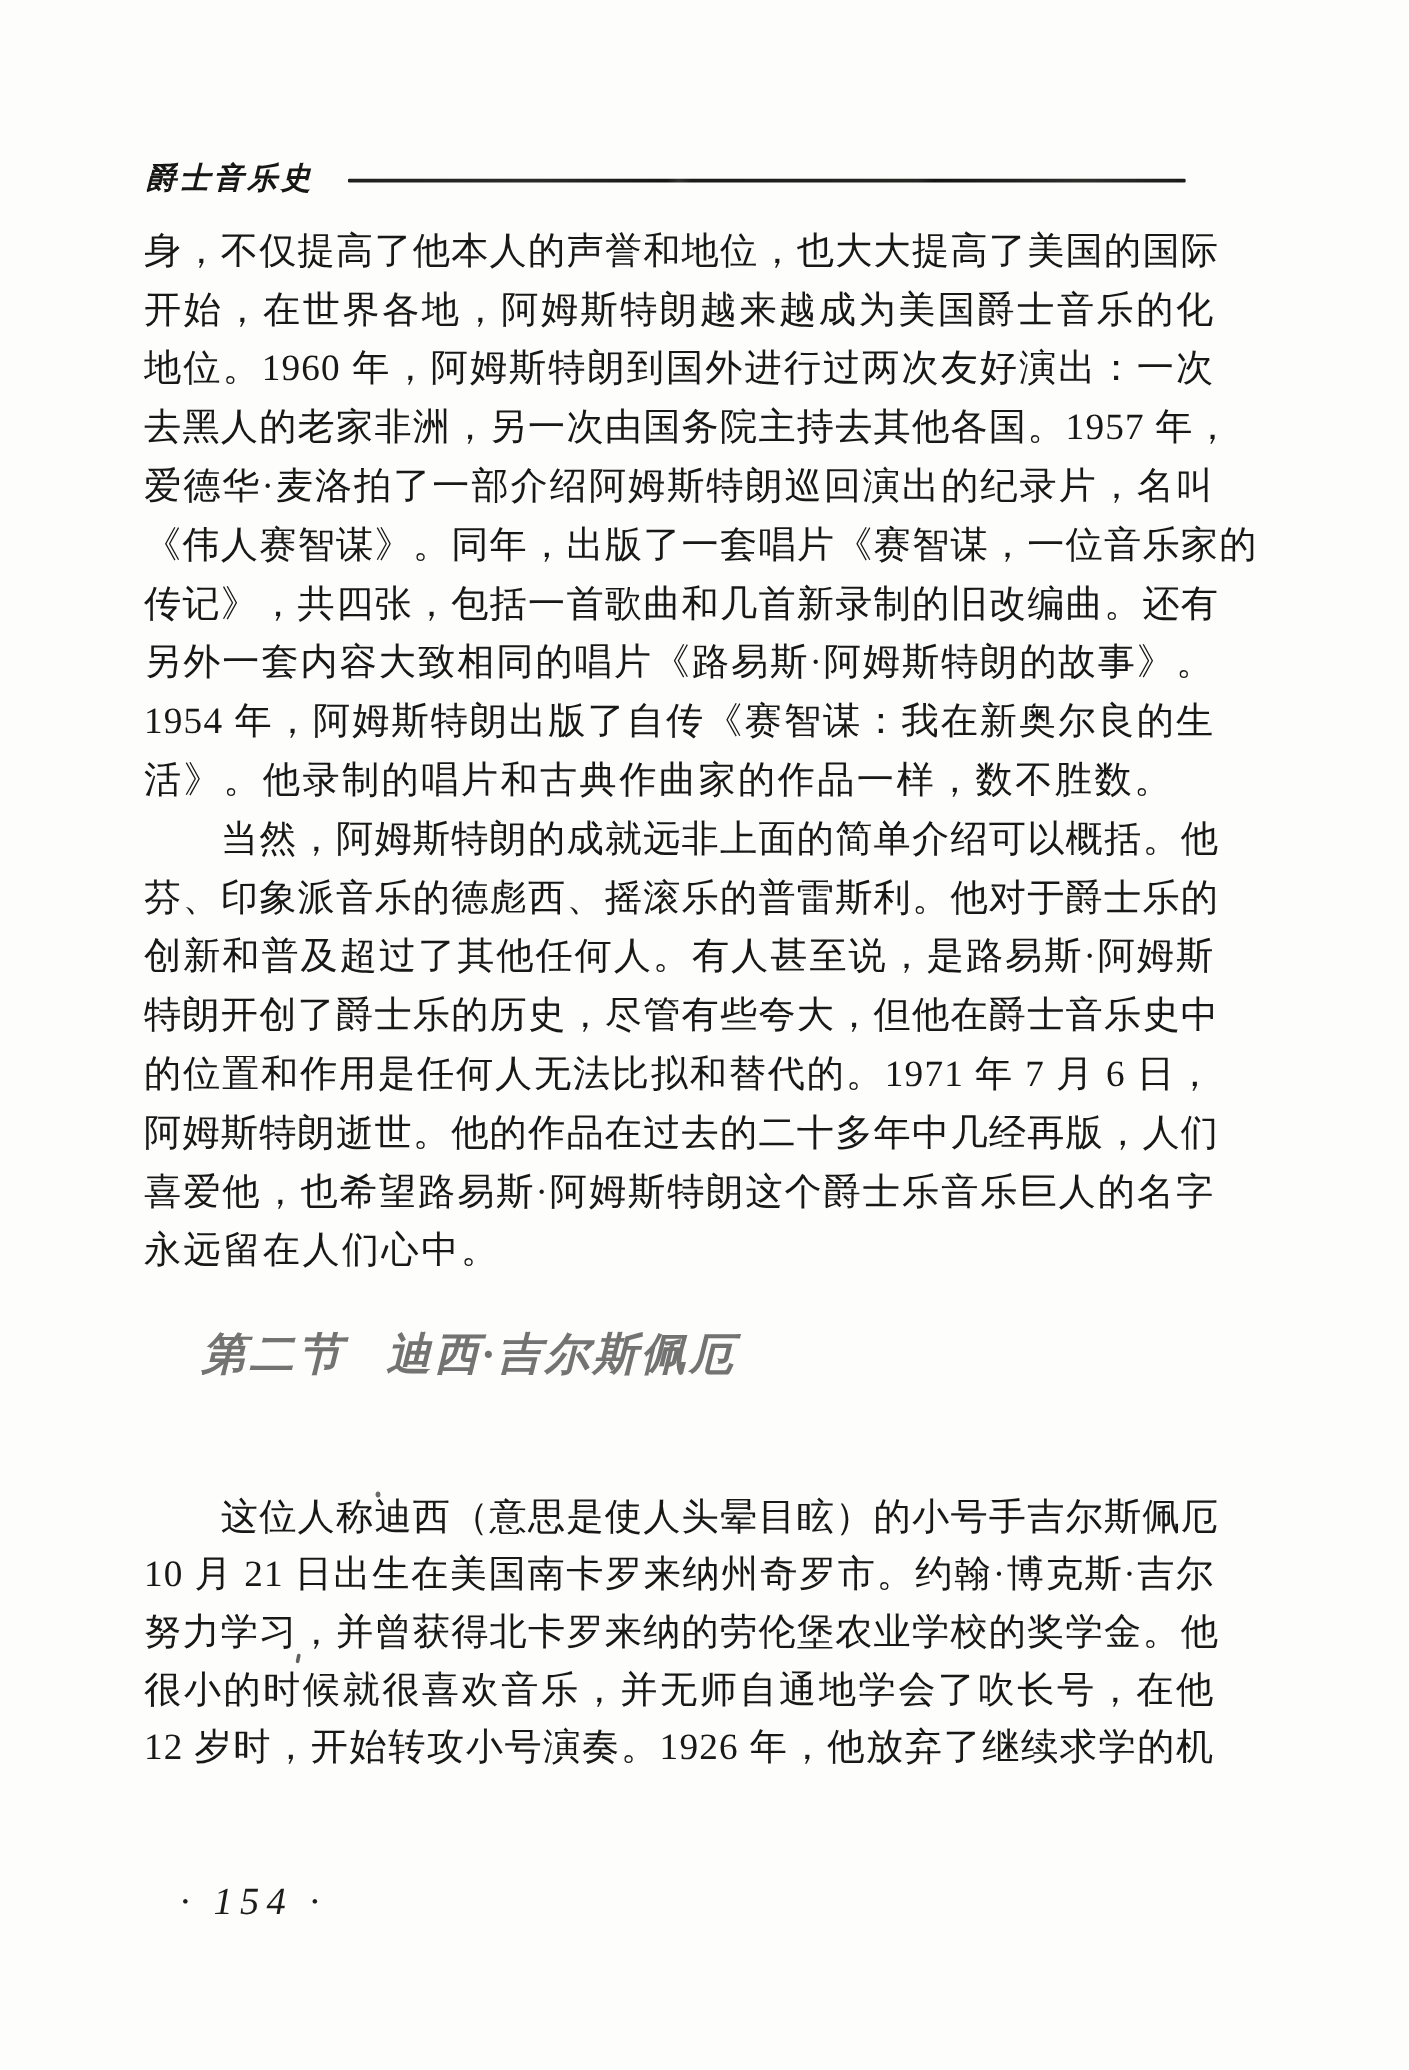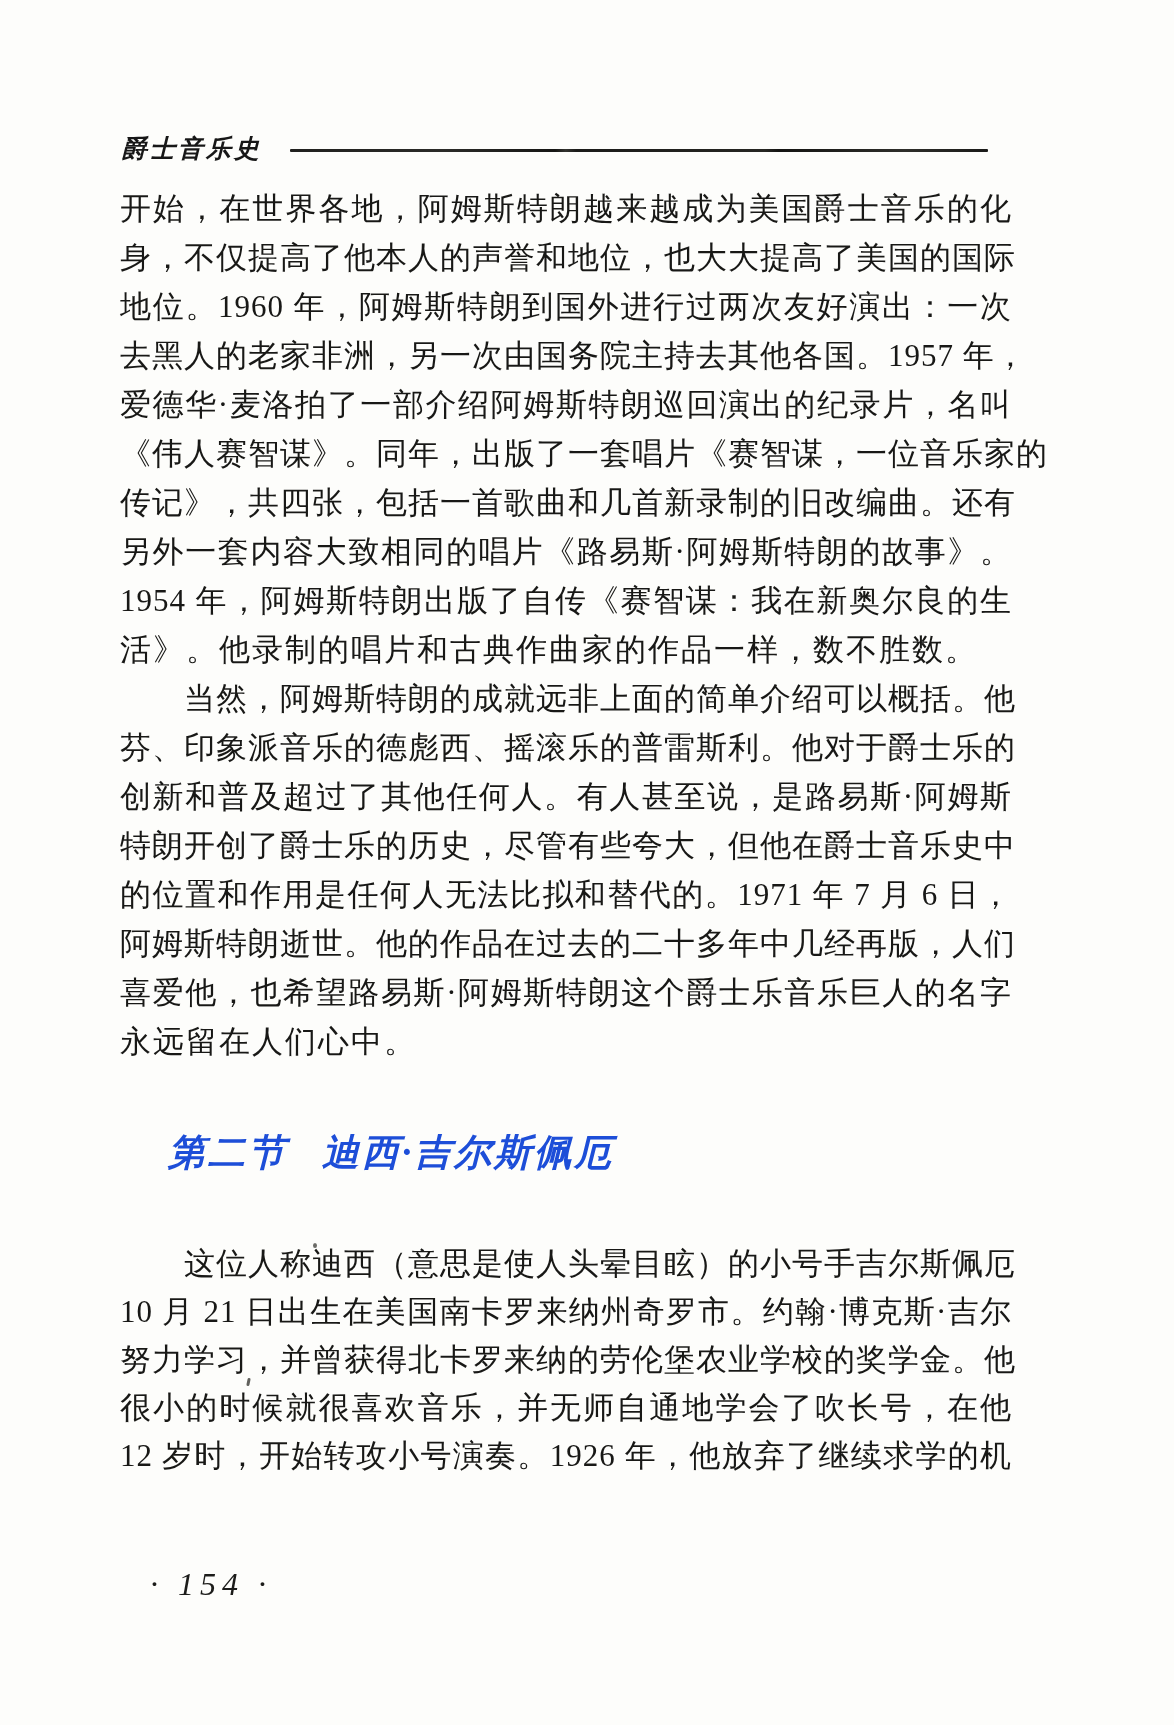--- a/index.html
+++ b/index.html
@@ -69,27 +69,27 @@
     text-align: center;
     text-align-last: left;
     letter-spacing: 2px;
   }
   .line.indent { text-indent: 64px; }
 
   
   .section-heading {
     position: absolute;
     left: 168px;
-    top: 1128px;
+    top: 1104px;
     margin: 0;
     font-size: 37px;
     font-weight: bold;
     font-style: italic;
     letter-spacing: 3px;
-    color: #1d4ed8;
+    color: #737373;
     white-space: nowrap;
   }
   .sec-num { margin-right: 34px; }
 
   
   .page-number {
     position: absolute;
     left: 150px;
     top: 1566px;
     font-size: 32px;
@@ -111,22 +111,22 @@
 <body>
 
 <div class="page">
 
   <header class="running-header">
     <span class="rh-title">爵士音乐史</span>
     <span class="rh-rule"></span>
   </header>
 
   <main class="text-block block-1">
+    <div class="line">身，不仅提高了他本人的声誉和地位，也大大提高了美国的国际</div>
     <div class="line">开始，在世界各地，阿姆斯特朗越来越成为美国爵士音乐的化</div>
-    <div class="line">身，不仅提高了他本人的声誉和地位，也大大提高了美国的国际</div>
     <div class="line">地位。1960 年，阿姆斯特朗到国外进行过两次友好演出：一次</div>
     <div class="line">去黑人的老家非洲，另一次由国务院主持去其他各国。1957 年，</div>
     <div class="line">爱德华·麦洛拍了一部介绍阿姆斯特朗巡回演出的纪录片，名叫</div>
     <div class="line">《伟人赛智谋》。同年，出版了一套唱片《赛智谋，一位音乐家的</div>
     <div class="line">传记》，共四张，包括一首歌曲和几首新录制的旧改编曲。还有</div>
     <div class="line">另外一套内容大致相同的唱片《路易斯·阿姆斯特朗的故事》。</div>
     <div class="line">1954 年，阿姆斯特朗出版了自传《赛智谋：我在新奥尔良的生</div>
     <div class="line end">活》。他录制的唱片和古典作曲家的作品一样，数不胜数。</div>
 
     <div class="line indent">当然，阿姆斯特朗的成就远非上面的简单介绍可以概括。他</div>

